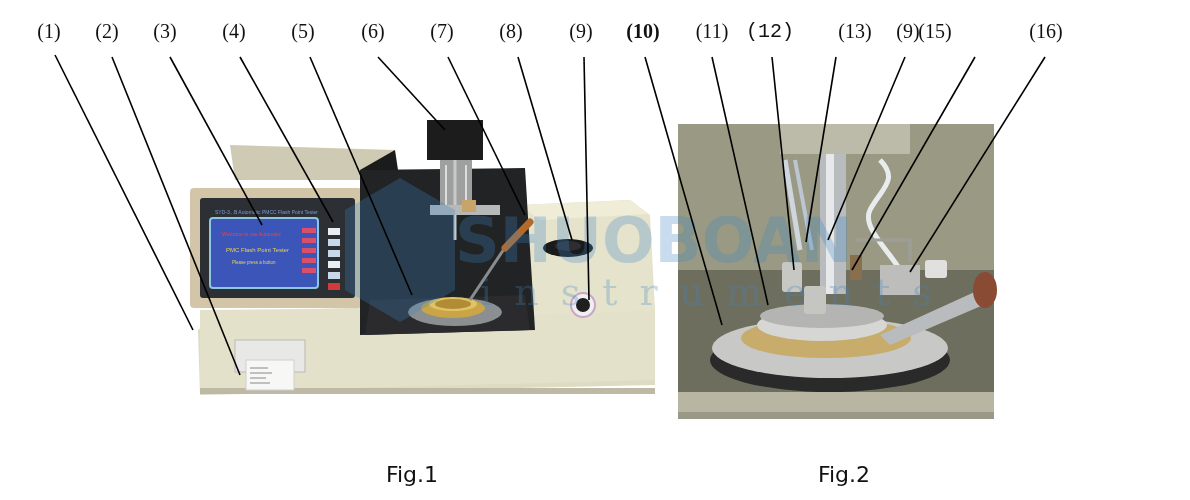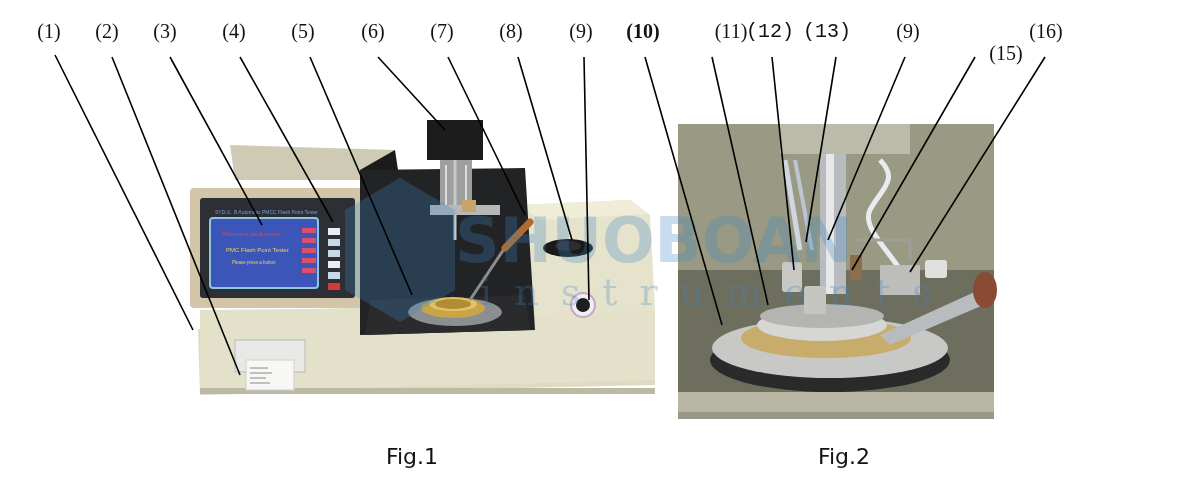--- a/index.html
+++ b/index.html
@@ -1,18 +1,18 @@
 <!DOCTYPE html>
 <html><head>
 <meta charset="utf-8">
 <style>
   html, body { margin:0; padding:0; background:#ffffff; }
   body { width:1190px; height:500px; position:relative; overflow:hidden; font-family:"Liberation Serif", serif; }
   .callout { position:absolute; top:20px; font-family:"Liberation Serif", serif; font-size:20px; color:#111; transform:translateX(-50%); white-space:nowrap; }
-  .caption { position:absolute; top:444px; font-family:"DejaVu Sans", sans-serif; font-size:22px; color:#111; transform:translateX(-50%); }
+  .caption { position:absolute; top:462px; font-family:"DejaVu Sans", sans-serif; font-size:22px; color:#111; transform:translateX(-50%); }
   svg { position:absolute; left:0; top:0; }
 </style>
 </head>
 <body>
 
 <svg width="1190" height="500">
 
   <g>
 
     <polygon points="198,330 220,312 620,300 640,298 655,305 655,385 200,395" fill="#dedbc3"></polygon>
@@ -147,22 +147,22 @@
     <div class="callout" style="left: 49px;">(1)</div>
     <div class="callout" style="left: 107px;">(2)</div>
     <div class="callout" style="left: 165px;">(3)</div>
     <div class="callout" style="left: 234px;">(4)</div>
     <div class="callout" style="left: 303px;">(5)</div>
     <div class="callout" style="left: 373px;">(6)</div>
     <div class="callout" style="left: 442px;">(7)</div>
     <div class="callout" style="left: 511px;">(8)</div>
     <div class="callout" style="left: 581px;">(9)</div>
     <div class="callout" style="left: 643px; font-weight: bold;">(10)</div>
-    <div class="callout" style="left: 712px; margin-left: 19px;">(11)</div>
+    <div class="callout" style="left: 712px;">(11)</div>
     <div class="callout" style="left: 770px; font-family: Liberation Mono, monospace;">(12)</div>
-    <div class="callout" style="left: 827px; font-family: Liberation Mono, monospace;">(13)</div>
+    <div class="callout" style="left: 855px;">(13)</div>
     <div class="callout" style="left: 908px;">(9)</div>
-    <div class="callout" style="left: 1006px; margin-top: 22px;">(15)</div>
+    <div class="callout" style="left: 935px;">(15)</div>
     <div class="callout" style="left: 1046px;">(16)</div>
   </div>
 
 <div class="caption" style="left:412px;">Fig.1</div>
 <div class="caption" style="left:844px;">Fig.2</div>
 
 </body></html>

